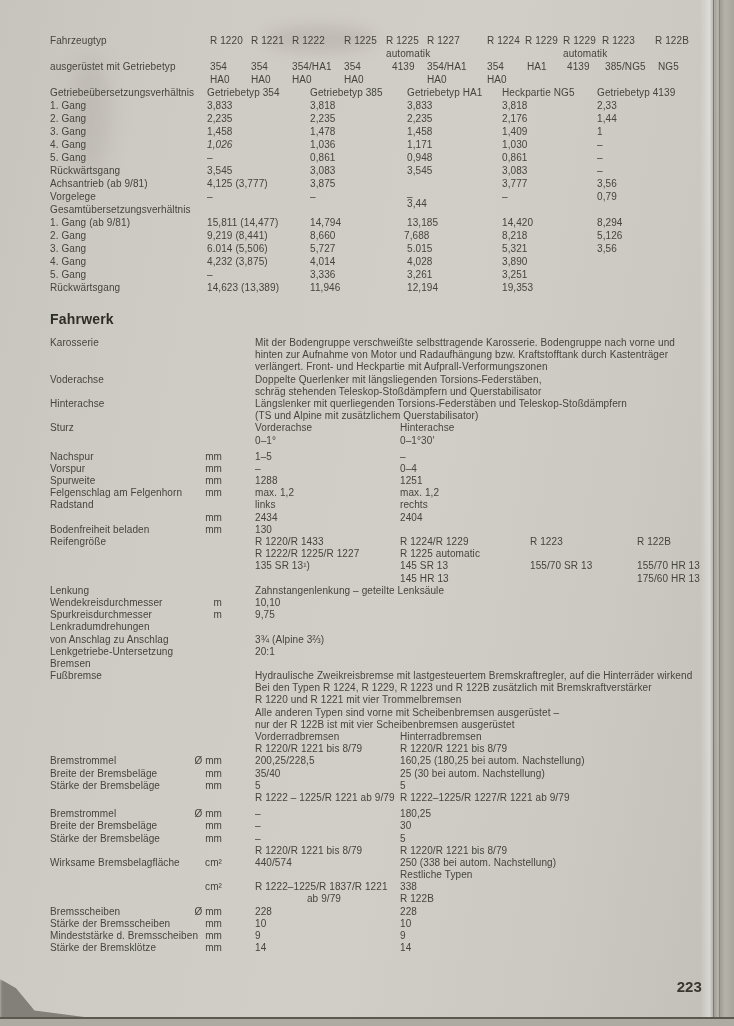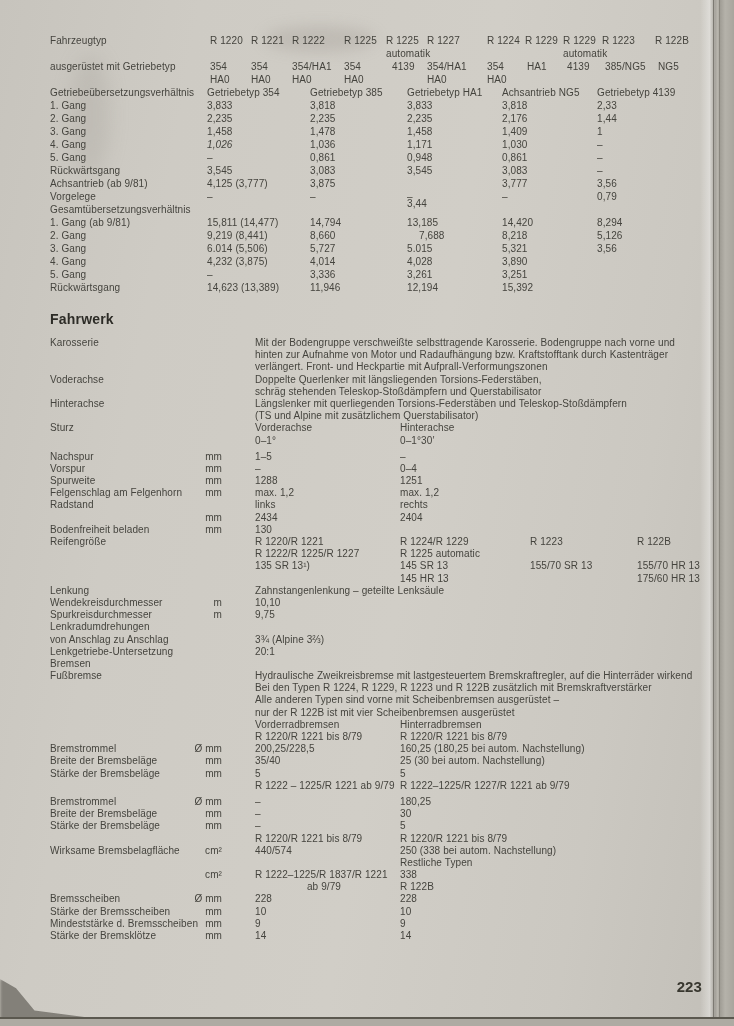--- a/index.html
+++ b/index.html
@@ -82,21 +82,21 @@
         <span class="abs" style="left: 527px;">HA1</span>
         <span class="abs" style="left: 567px;">4139</span>
         <span class="abs" style="left: 605px;">385/NG5</span>
         <span class="abs" style="left: 658px;">NG5</span>
       </div>
     <div class="row" id="gearbox-header-row">
       <span class="c-label">Getriebeübersetzungsverhältnis</span>
     <span class="abs" style="left: 207px;">Getriebetyp 354</span>
         <span class="abs" style="left: 310px;">Getriebetyp 385</span>
         <span class="abs" style="left: 407px;">Getriebetyp HA1</span>
-        <span class="abs" style="left: 502px;">Achsantrieb NG5</span>
+        <span class="abs" style="left: 502px;">Heckpartie NG5</span>
         <span class="abs" style="left: 597px;">Getriebetyp 4139</span>
       </div>
     <div id="gear-rows">
         <div class="row">
           <span class="c-label">1. Gang</span>
           <span class="abs" style="left: 207px;">3,833</span>
           <span class="abs" style="left: 310px;">3,818</span>
           <span class="abs" style="left: 407px;">3,833</span>
           <span class="abs" style="left: 502px;">3,818</span>
           <span class="abs" style="left: 597px;">2,33</span>
@@ -165,21 +165,21 @@
           <span class="abs" style="left: 207px;">15,811 (14,477)</span>
           <span class="abs" style="left: 310px;">14,794</span>
           <span class="abs" style="left: 407px;">13,185</span>
           <span class="abs" style="left: 502px;">14,420</span>
           <span class="abs" style="left: 597px;">8,294</span>
         </div>
         <div class="row">
           <span class="c-label">2. Gang</span>
           <span class="abs" style="left: 207px;">9,219 (8,441)</span>
           <span class="abs" style="left: 310px;">8,660</span>
-          <span class="abs" style="left: 419px;">7,688</span>
+          <span class="abs" style="left: 404px;">7,688</span>
           <span class="abs" style="left: 502px;">8,218</span>
           <span class="abs" style="left: 597px;">5,126</span>
         </div>
         <div class="row">
           <span class="c-label">3. Gang</span>
           <span class="abs" style="left: 207px;">6.014 (5,506)</span>
           <span class="abs" style="left: 310px;">5,727</span>
           <span class="abs" style="left: 407px;">5.015</span>
           <span class="abs" style="left: 502px;">5,321</span>
           <span class="abs" style="left: 597px;">3,56</span>
@@ -196,21 +196,21 @@
           <span class="abs" style="left: 207px;">–</span>
           <span class="abs" style="left: 310px;">3,336</span>
           <span class="abs" style="left: 407px;">3,261</span>
           <span class="abs" style="left: 502px;">3,251</span>
         </div>
         <div class="row">
           <span class="c-label">Rückwärtsgang</span>
           <span class="abs" style="left: 207px;">14,623 (13,389)</span>
           <span class="abs" style="left: 310px;">11,946</span>
           <span class="abs" style="left: 407px;">12,194</span>
-          <span class="abs" style="left: 502px;">15,392</span>
+          <span class="abs" style="left: 502px;">19,353</span>
         </div>
       </div>
   </section>
 
   <h2 class="fw-title">Fahrwerk</h2>
   <div class="fw-rows" id="fw-rows">
       <div class="row">
         <span class="c-label">Karosserie</span>
         <span class="c-v1">Mit der Bodengruppe verschweißte selbsttragende Karosserie. Bodengruppe nach vorne und</span>
       </div>
@@ -277,21 +277,21 @@
         <span class="c-v1">2434</span>
         <span class="c-v2">2404</span>
       </div>
       <div class="row">
         <span class="c-label">Bodenfreiheit beladen</span>
         <span class="c-unit">mm</span>
         <span class="c-v1">130</span>
       </div>
       <div class="row">
         <span class="c-label">Reifengröße</span>
-        <span class="c-v1">R 1220/R 1221</span>
+        <span class="c-v1">R 1220/R 1433</span>
         <span class="c-v2">R 1224/R 1229</span>
         <span class="c-v3">R 1223</span>
         <span class="c-v4">R 122B</span>
       </div>
       <div class="row">
         <span class="c-v1">R 1222/R 1225/R 1227</span>
         <span class="c-v2">R 1225 automatic</span>
       </div>
       <div class="row">
         <span class="c-v1">135 SR 13¹)</span>
@@ -330,20 +330,23 @@
       </div>
       <div class="row">
         <span class="c-label">Bremsen</span>
       </div>
       <div class="row">
         <span class="c-label">Fußbremse</span>
         <span class="c-v1">Hydraulische Zweikreisbremse mit lastgesteuertem Bremskraftregler, auf die Hinterräder wirkend</span>
       </div>
       <div class="row">
         <span class="c-v1">Bei den Typen R 1224, R 1229, R 1223 und R 122B zusätzlich mit Bremskraftverstärker</span>
+      </div>
+      <div class="row">
+        <span class="c-v1">R 1220 und R 1221 mit vier Trommelbremsen</span>
       </div>
       <div class="row">
         <span class="c-v1">Alle anderen Typen sind vorne mit Scheibenbremsen ausgerüstet –</span>
       </div>
       <div class="row">
         <span class="c-v1">nur der R 122B ist mit vier Scheibenbremsen ausgerüstet</span>
       </div>
       <div class="row">
         <span class="c-v1">Vorderradbremsen</span>
         <span class="c-v2">Hinterradbremsen</span>

